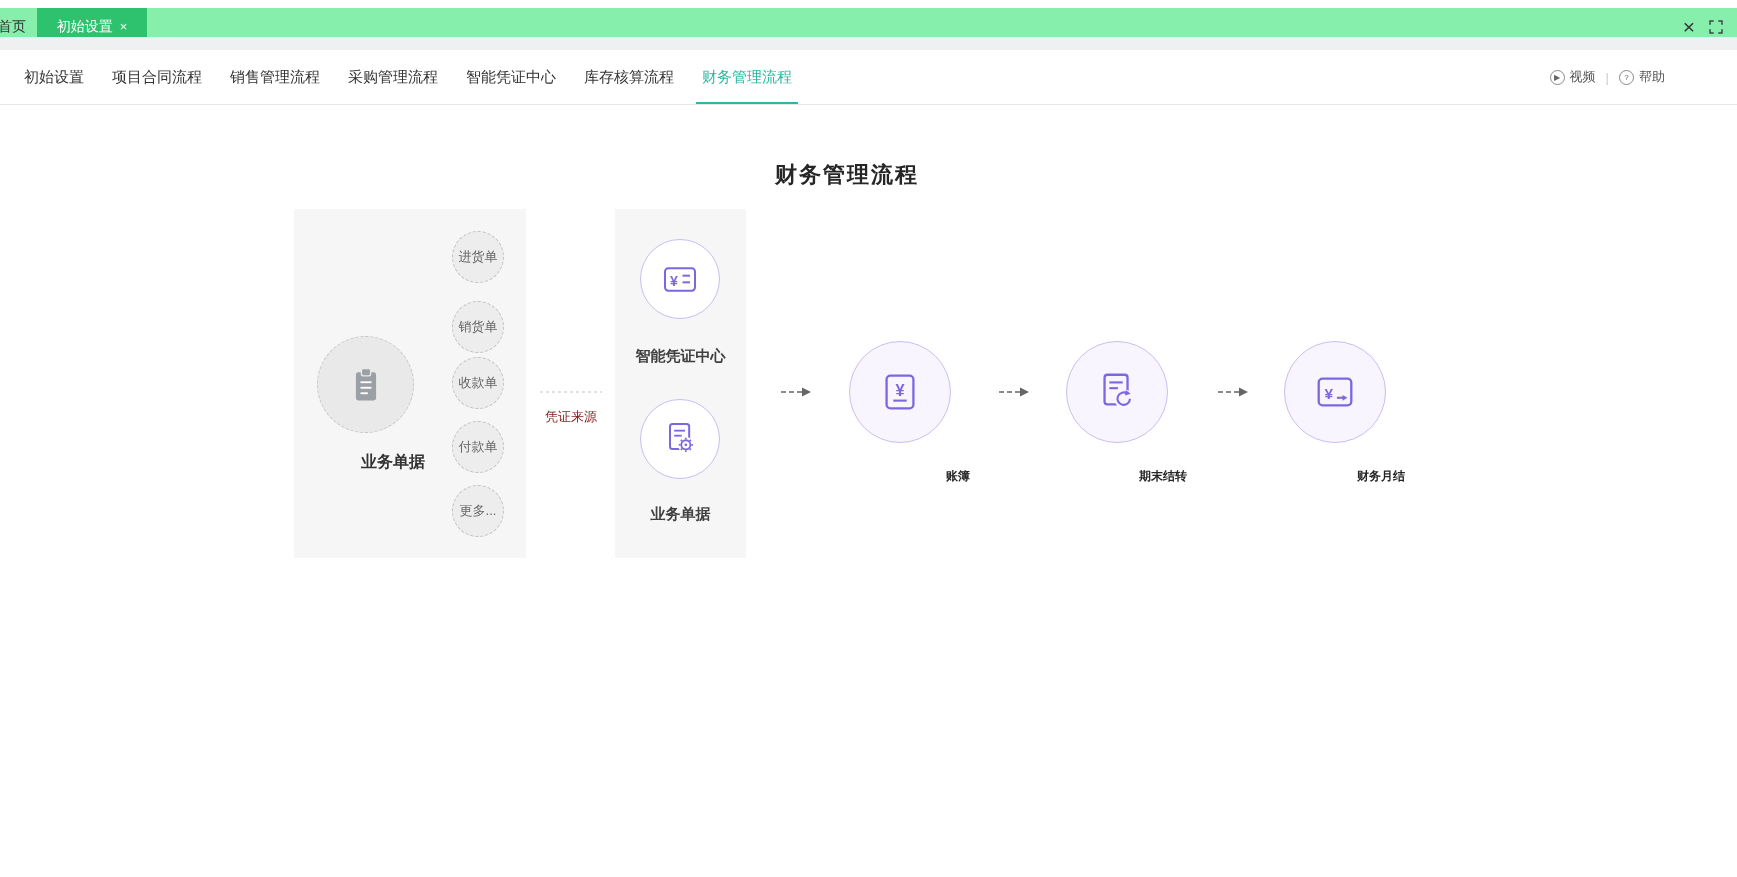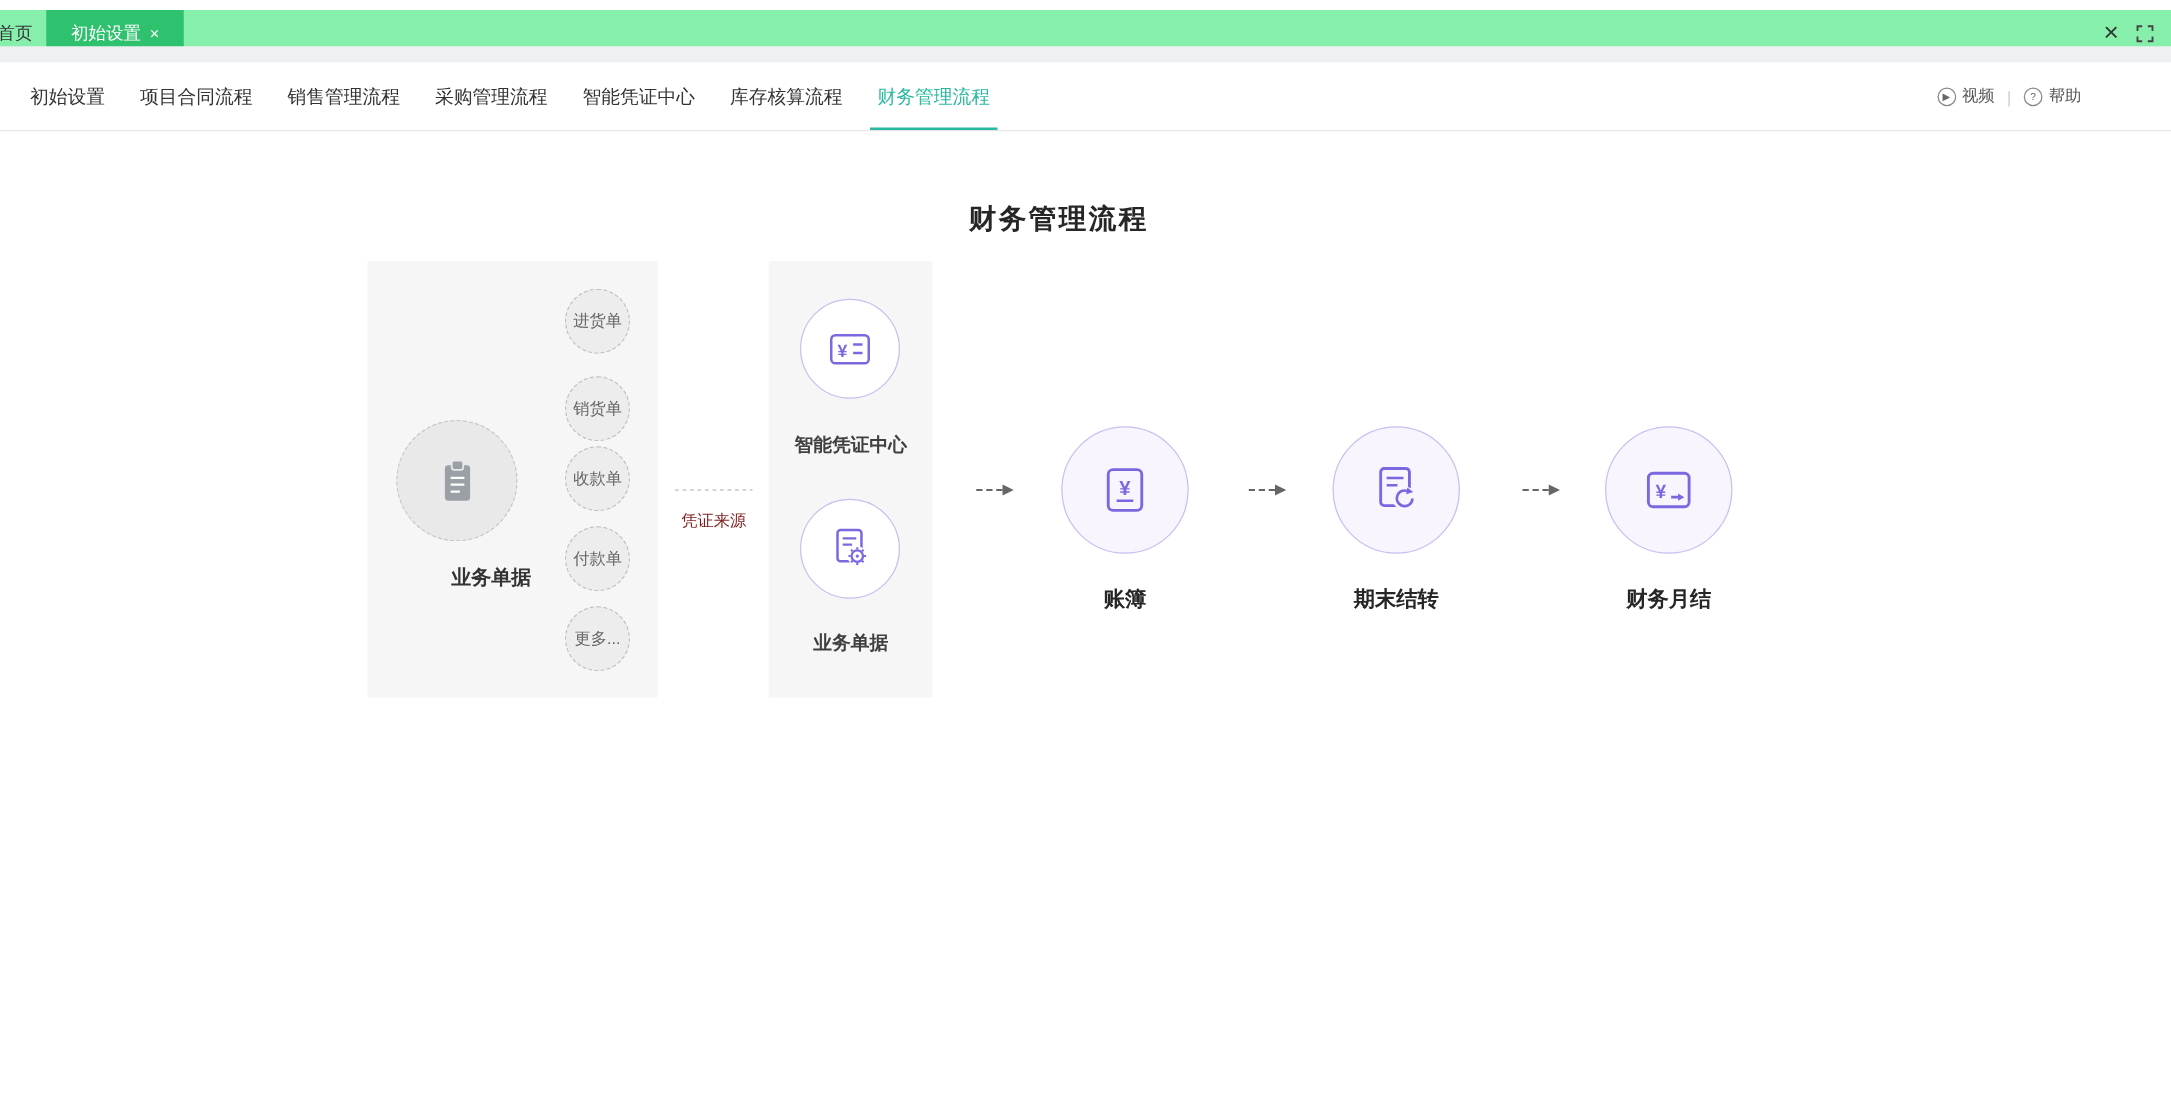--- a/index.html
+++ b/index.html
@@ -70,21 +70,21 @@
   }
   .vc1{top:239px;} .vc2{top:399px;}
   .vc-label { position:absolute; left:615px; width:131px; text-align:center; font-weight:bold; font-size:15px; color:#404040; white-space:nowrap; }
   .vcl1{top:347px;} .vcl2{top:505px;}
 
   .flow-node {
     position:absolute; top:341px; width:102px; height:102px; border-radius:50%;
     background:#f8f5fe; border:1px solid #cabef0; display:flex; align-items:center; justify-content:center;
   }
   .fn1{left:849px;} .fn2{left:1066px;} .fn3{left:1284px;}
-  .flow-label { position:absolute; top:468px; width:140px; text-align:center; font-size:17px; font-weight:bold; color:#262626; }
+  .flow-label { position:absolute; top:468px; width:140px; text-align:right; font-size:12px; font-weight:bold; color:#262626; }
   .fl1{left:830px;} .fl2{left:1047px;font-family:Liberation Serif, serif;} .fl3{left:1265px;}
 
   .big-circle svg { width:44px; height:44px; }
   .vc-circle svg { width:40px; height:40px; }
   .flow-node svg { width:46px; height:46px; }
 </style>
 </head>
 <body>
 
 <div class="titlebar">

